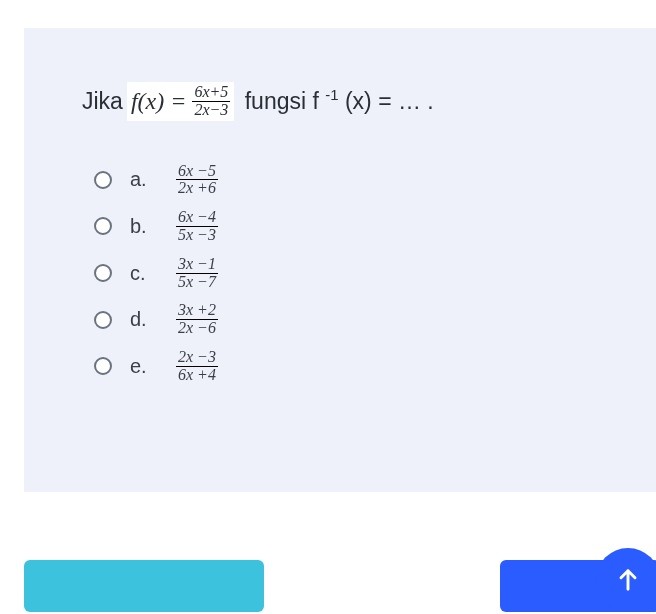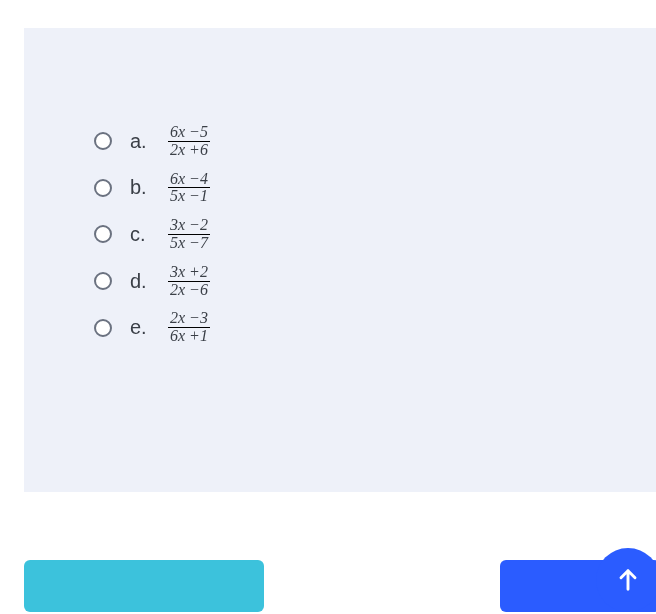--- a/index.html
+++ b/index.html
@@ -68,21 +68,21 @@
     height: 18px;
     border: 2px solid #6b7280;
     border-radius: 50%;
     margin-right: 18px;
     flex-shrink: 0;
     background: #fff;
   }
   .opt .label {
     width: 26px;
   }
-  .opt .frac { margin-left: 12px; }
+  .opt .frac { margin-left: 20px; }
   .opt .frac .num, .opt .frac .den { font-size: 16px; }
   sup { font-size: 0.65em; vertical-align: super; }
   .btn {
     position: absolute;
     height: 52px;
     border-radius: 6px;
     display: flex;
     align-items: center;
     justify-content: center;
     color: #fff;
@@ -111,60 +111,73 @@
     display: flex;
     align-items: center;
     justify-content: center;
   }
   .fab svg { width: 28px; height: 28px; }
 </style>
 </head>
 <body>
 
 <div class="question-card">
+  <div class="qtext">
+    <span>Jika</span>
+    <span class="math-inline">
+      <span class="fx">f(x) =</span>
+      <span class="frac">
+        <span class="num">6x+5</span>
+        <span class="den">2x−3</span>
+      </span>
+    </span>
+    <span>
+      &nbsp;<span>fungsi f</span>&nbsp;<sup>-1</sup>&nbsp;<span>(x) = … .</span>
+    </span>
+  </div>
 
   <div class="options">
     <div class="opt">
       <span class="radio"></span>
       <span class="label">a.</span>
       <span class="frac">
         <span class="num">6x −5</span>
         <span class="den">2x +6</span>
       </span>
     </div>
     <div class="opt">
       <span class="radio"></span>
       <span class="label">b.</span>
       <span class="frac">
         <span class="num">6x −4</span>
-        <span class="den">5x −1</span>
+        <span class="den">5x −3</span>
       </span>
     </div>
     <div class="opt">
       <span class="radio"></span>
       <span class="label">c.</span>
       <span class="frac">
-        <span class="num">3x −2</span>
+        <span class="num">3x −1</span>
         <span class="den">5x −7</span>
       </span>
     </div>
     <div class="opt">
       <span class="radio"></span>
       <span class="label">d.</span>
       <span class="frac">
         <span class="num">3x +2</span>
         <span class="den">2x −6</span>
       </span>
     </div>
     <div class="opt">
       <span class="radio"></span>
       <span class="label">e.</span>
       <span class="frac">
         <span class="num">2x −3</span>
-        <span class="den">6x +1</span>
+        <span class="den">6x +4</span>
       </span>
     </div>
   </div>
 </div>
 
 <div class="btn btn-prev">
   <span></span>
 </div>
 <div class="btn btn-next">
   <span></span>

